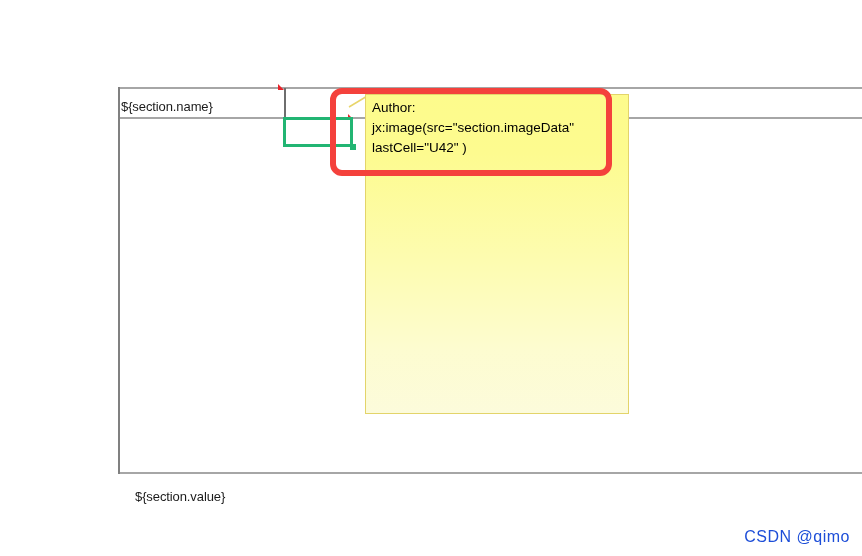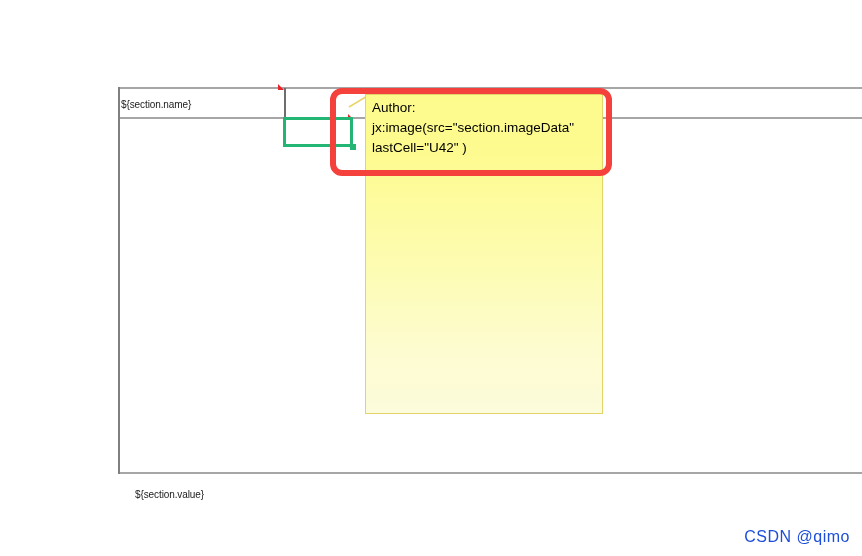--- a/index.html
+++ b/index.html
@@ -58,21 +58,21 @@
   .flag-b {
     left: 348px; top: 114px;
     border-width: 5px 0 0 5px;
     border-color: transparent transparent transparent #e8232a;
   }
 
   
   .cell-text {
     position: absolute;
     font-family: "Liberation Sans", sans-serif;
-    font-size: 10px;
+    font-size: 13px;
     color: #1b1b1b;
     white-space: nowrap;
     letter-spacing: -0.1px;
     text-align: right;
   }
   #cell-name  { left: 121px; top: 99px; }
   #cell-value { left: 135px; top: 489px; font-weight: 400; }
 
   
   #selection {
@@ -92,21 +92,21 @@
     width: 6px;
     height: 6px;
     background: #22b573;
   }
 
   
   #comment-balloon {
     position: absolute;
     left: 365px;
     top: 94px;
-    width: 238px;
+    width: 264px;
     height: 320px;
     box-sizing: border-box;
     border: 1px solid #e3d46a;
     background: linear-gradient(to bottom, #fdfb8c 0%, #fdfb8f 18%, #fdfcb0 52%, #fdfcd0 80%, #fcfbdb 100%);
   }
   #comment-body {
     position: absolute;
     left: 6px;
     top: 3px;
     width: 232px;

